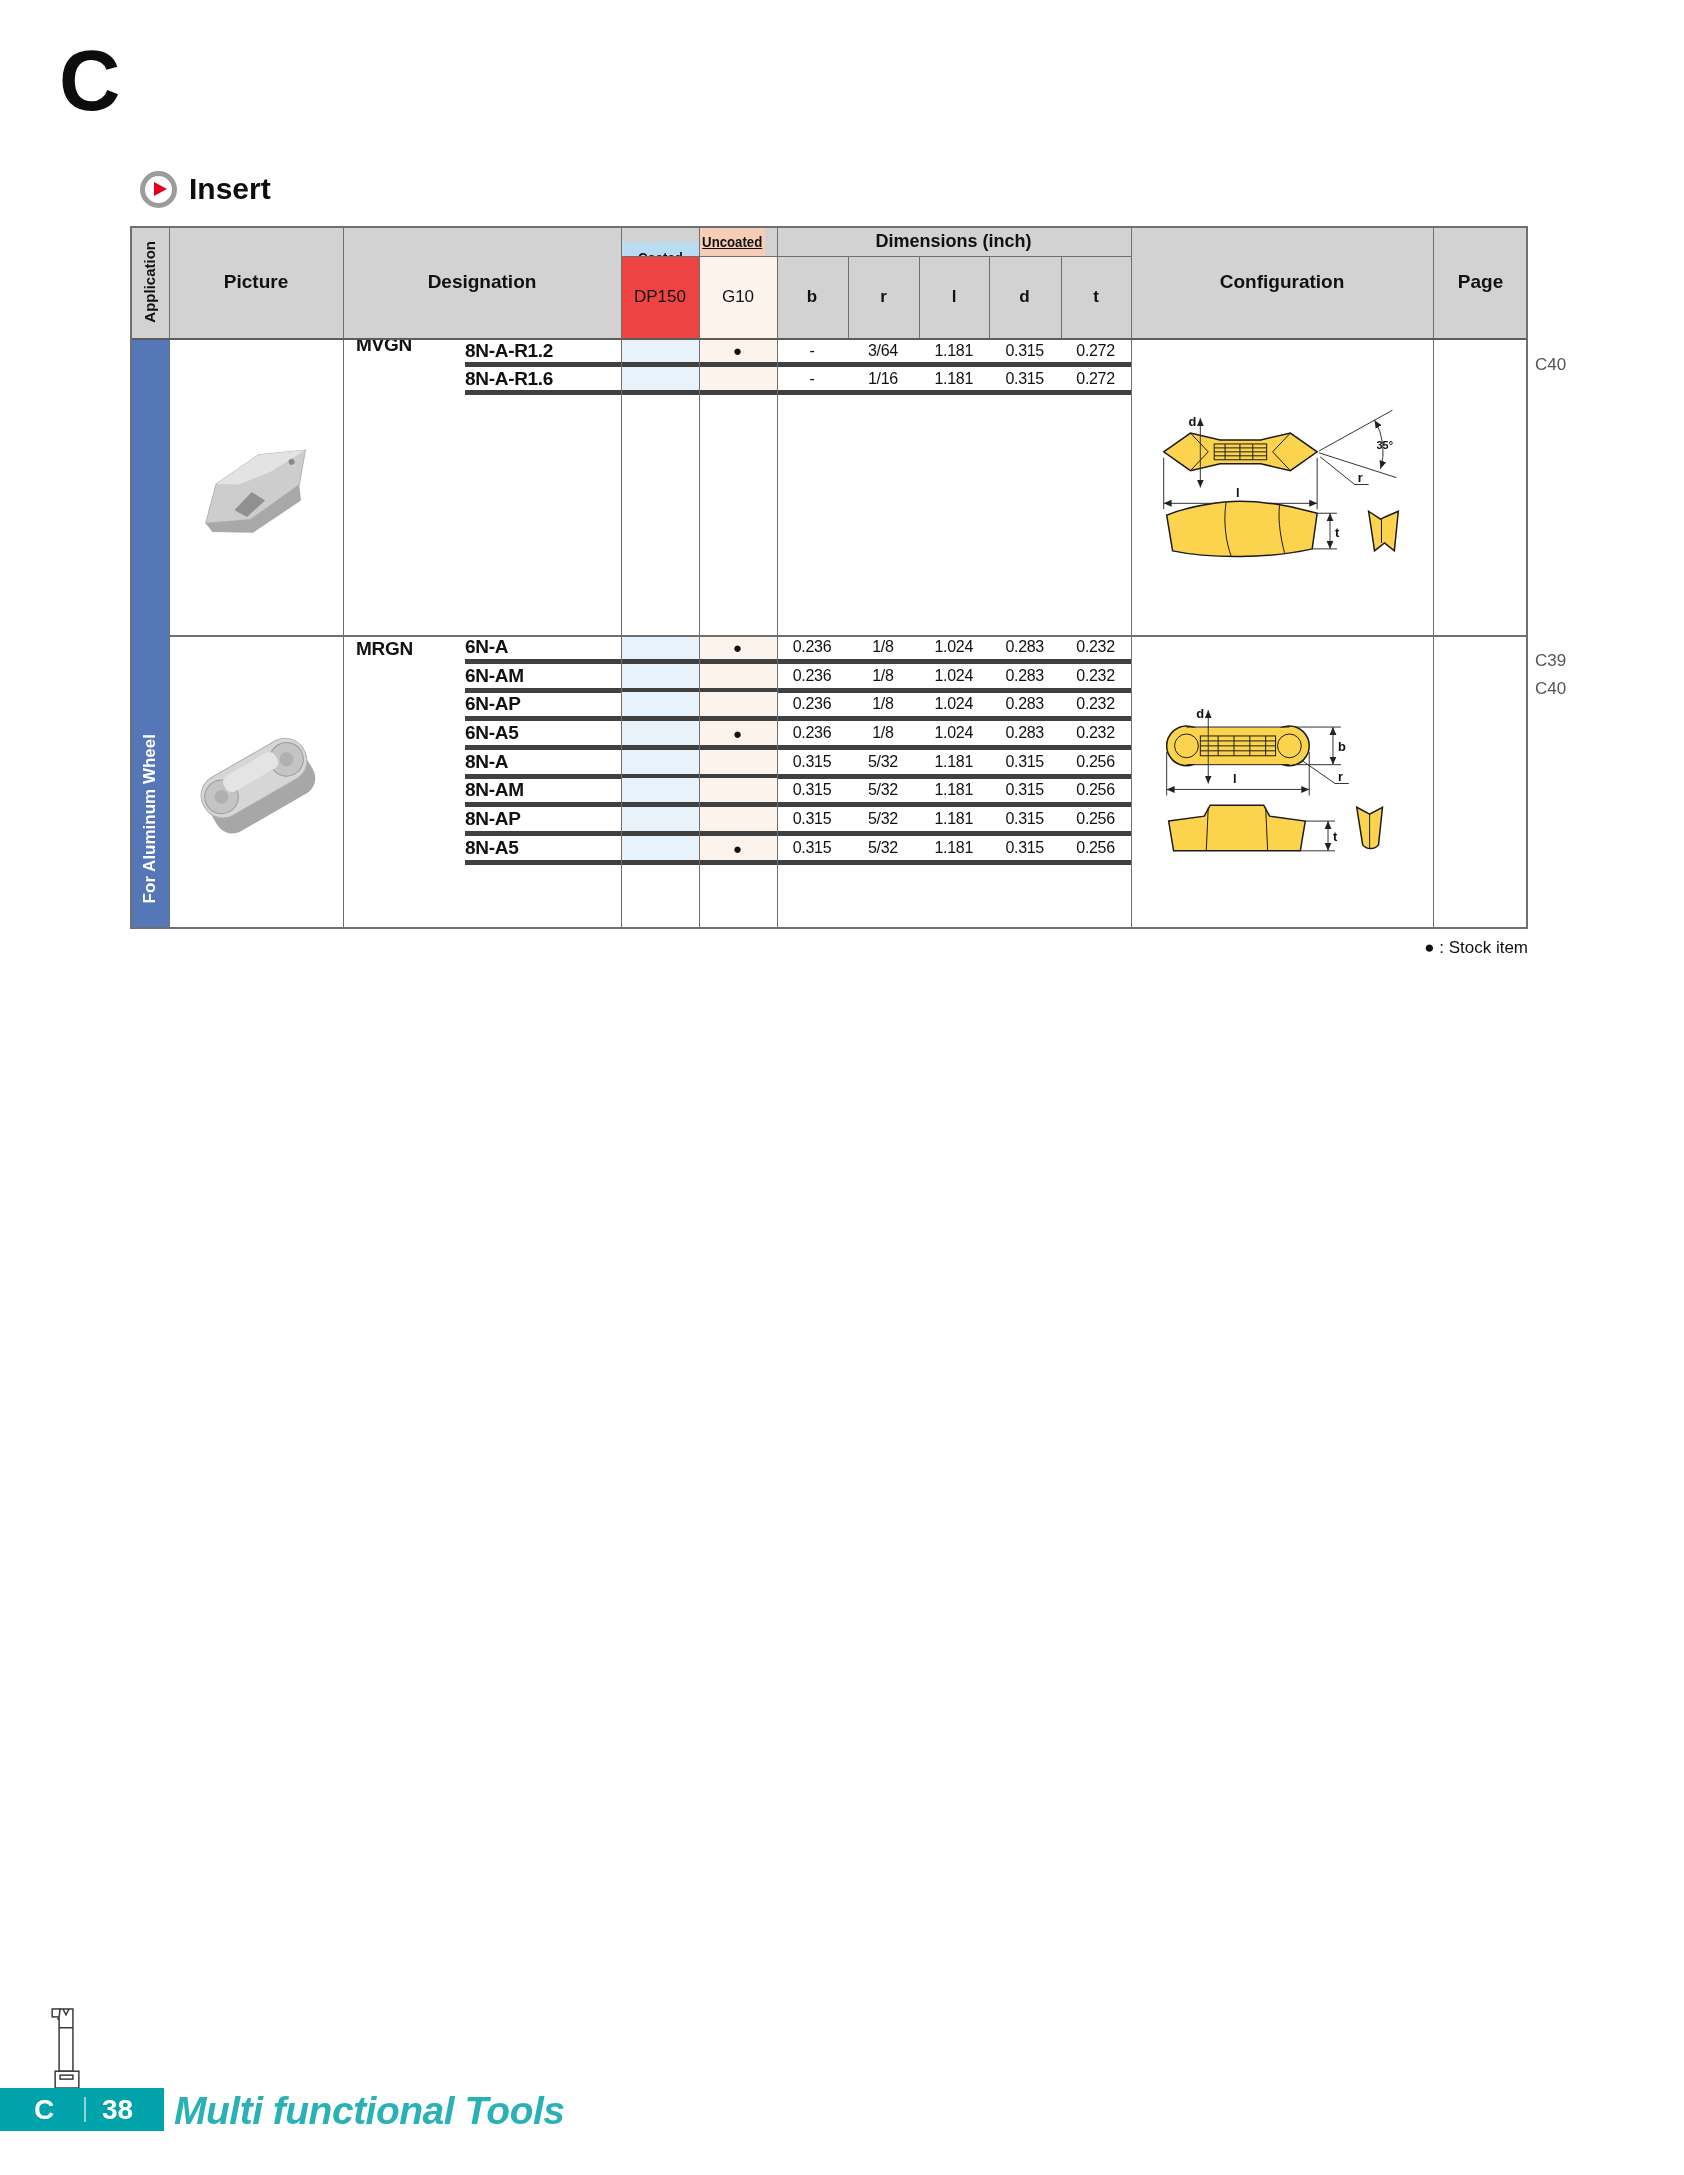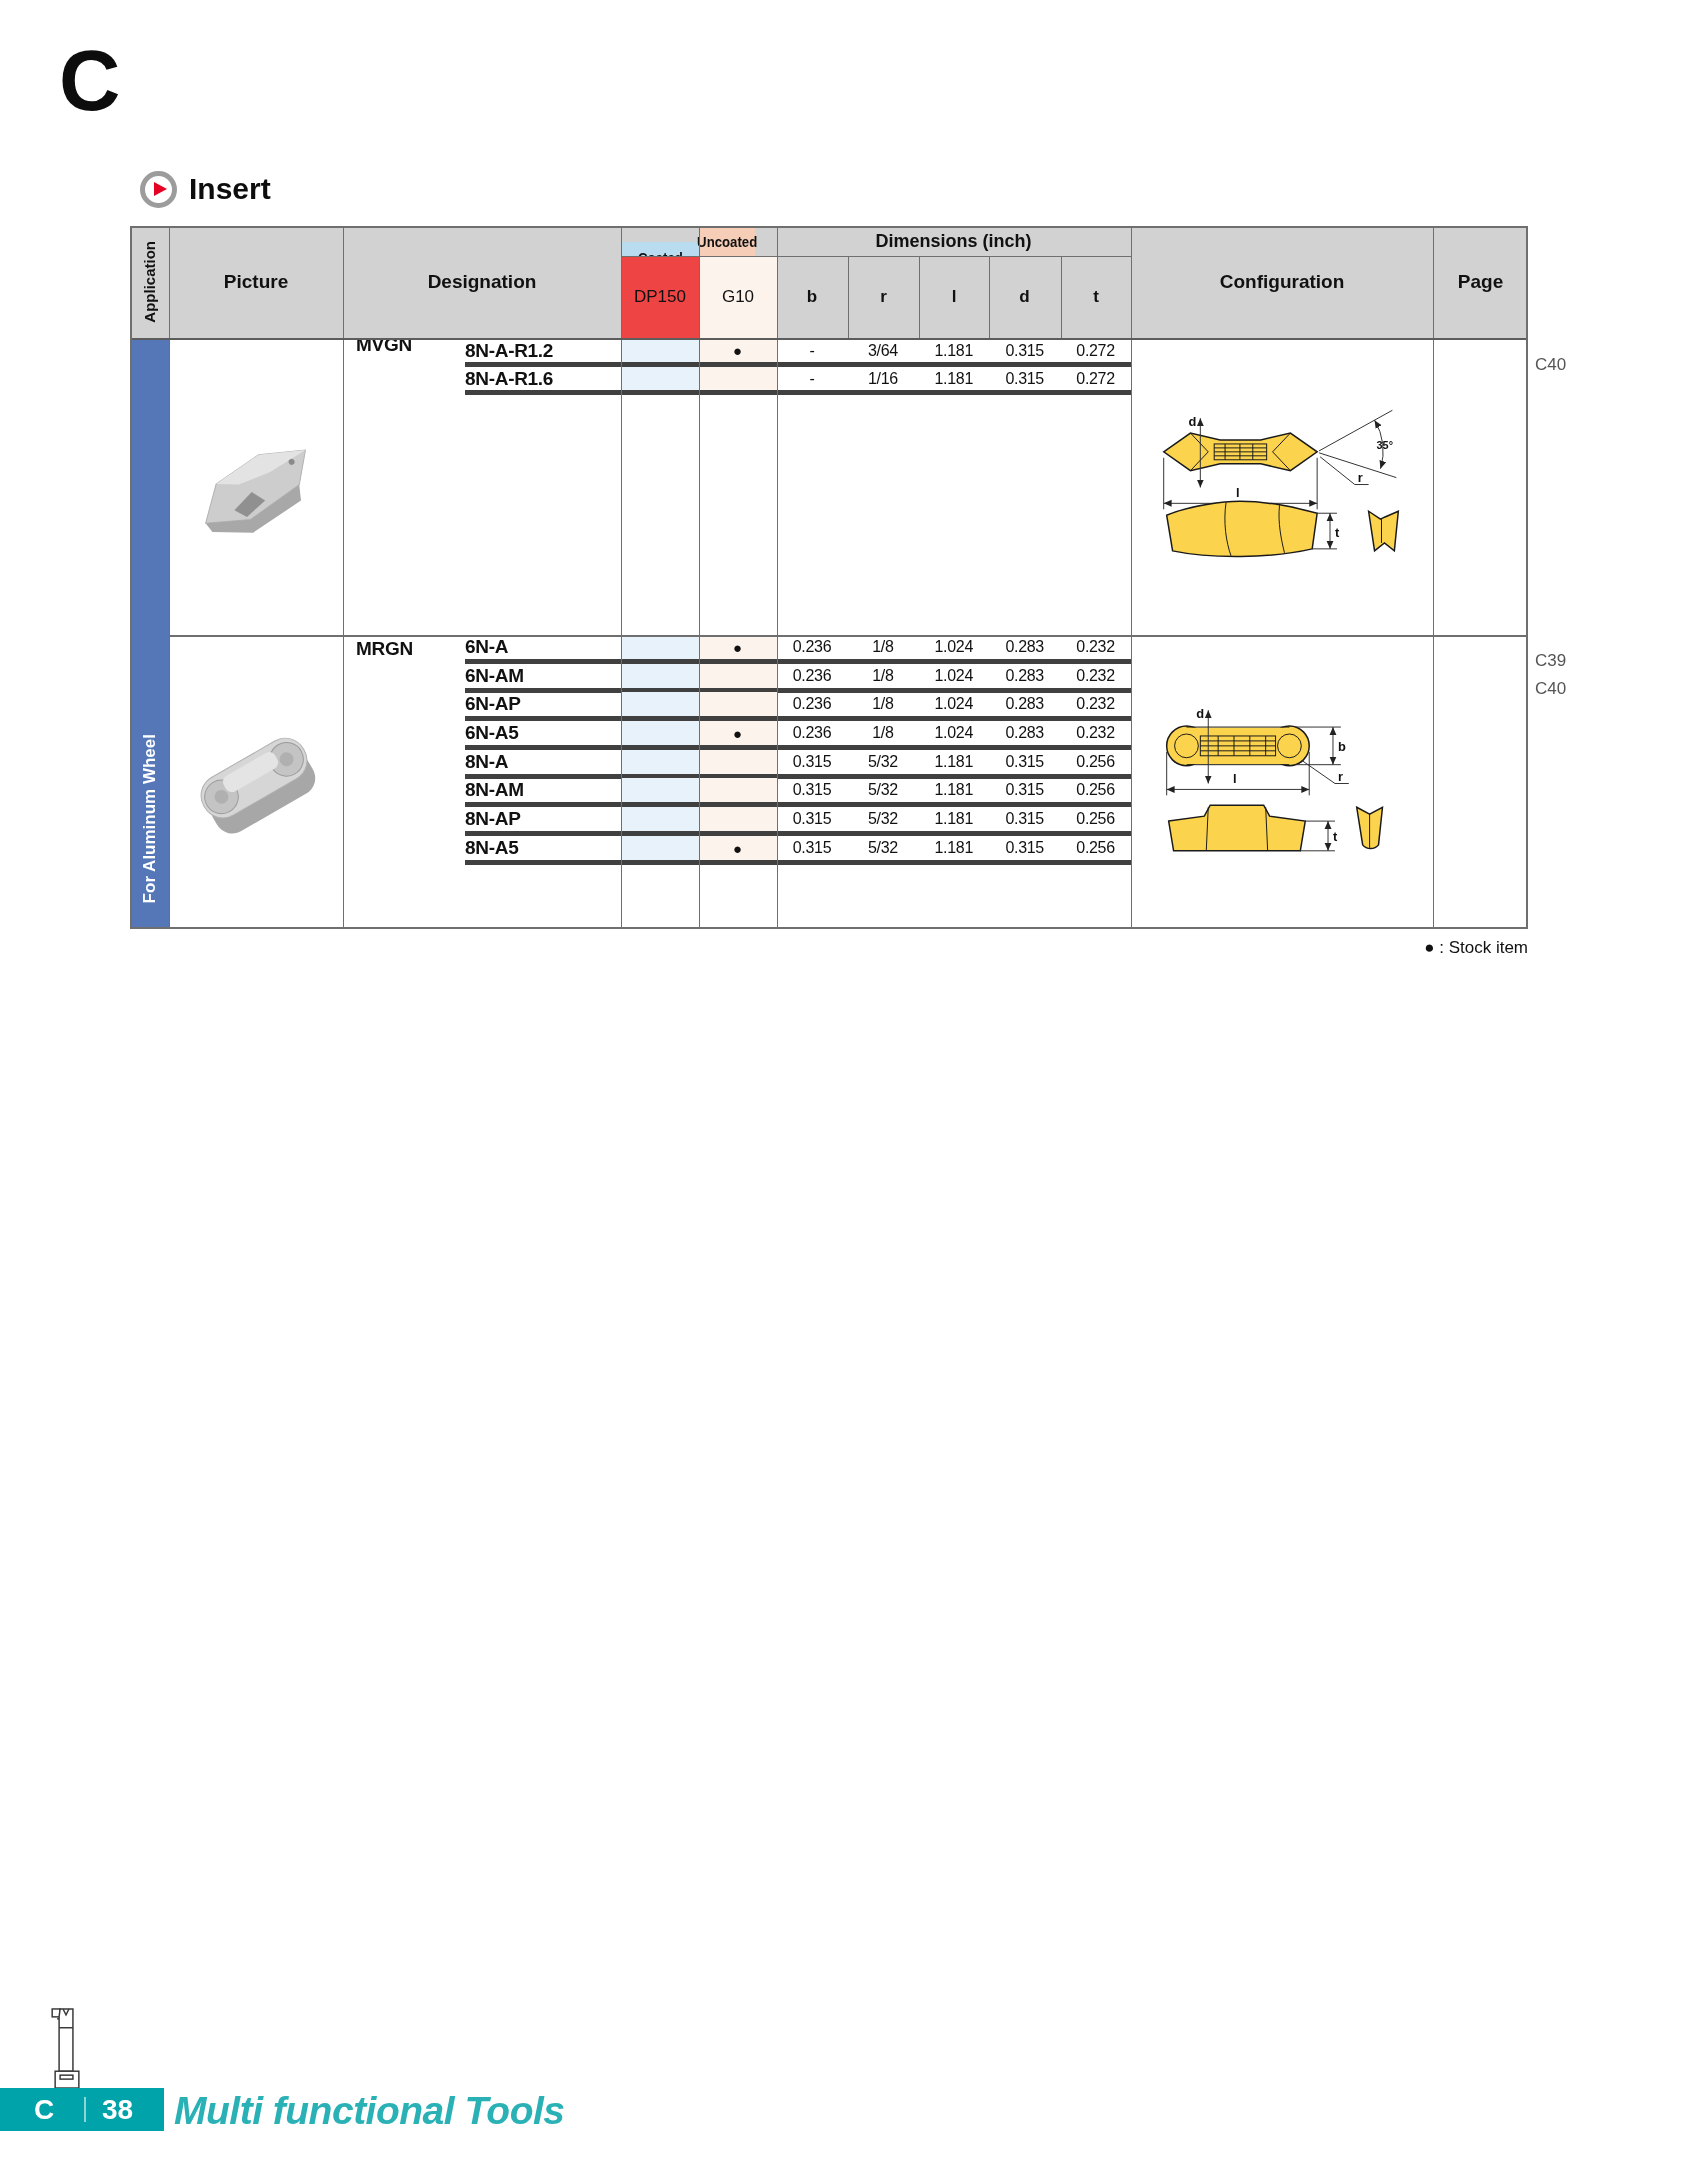--- a/index.html
+++ b/index.html
@@ -80,21 +80,21 @@
     <div class="hdrbg"></div>
 
     <div class="cell" style="left:0;top:0;width:39px;height:112px;">
       <span class="vert" style="font-size:15px;font-weight:bold;">Application</span>
       </div>
     <div class="cell hfont" style="left:39px;top:0;width:174px;height:112px;">Picture</div>
     <div class="cell hfont" style="left:213px;top:0;width:278px;height:112px;">Designation</div>
     <div class="cell coated" style="left:491px;top:16px;width:78px;height:30px;">
       <span class="smallhdr">Coated</span>
       </div>
-    <div class="cell uncoated" style="left:569px;top:0;width:56px;height:30px;">
+    <div class="cell uncoated" style="left:569px;top:0;width:66px;height:30px;text-decoration:underline;">
       <span class="smallhdr">Uncoated</span>
       </div>
     <div class="cell dpbody gradefont" style="left:491px;top:30px;width:78px;height:82px;">DP150</div>
     <div class="cell g10body gradefont" style="left:569px;top:30px;width:78px;height:82px;">G10</div>
     <div class="cell" style="left:647px;top:0;width:353px;height:30px;font-size:18px;font-weight:bold;">Dimensions (inch)</div>
     <div class="cell dimhdr" style="left:647px;top:30px;width:70px;height:82px;">b</div>
     <div class="cell dimhdr" style="left:718px;top:30px;width:71px;height:82px;">r</div>
     <div class="cell dimhdr" style="left:789px;top:30px;width:70px;height:82px;">l</div>
     <div class="cell dimhdr" style="left:859px;top:30px;width:71px;height:82px;">d</div>
     <div class="cell dimhdr" style="left:931px;top:30px;width:70px;height:82px;">t</div>

